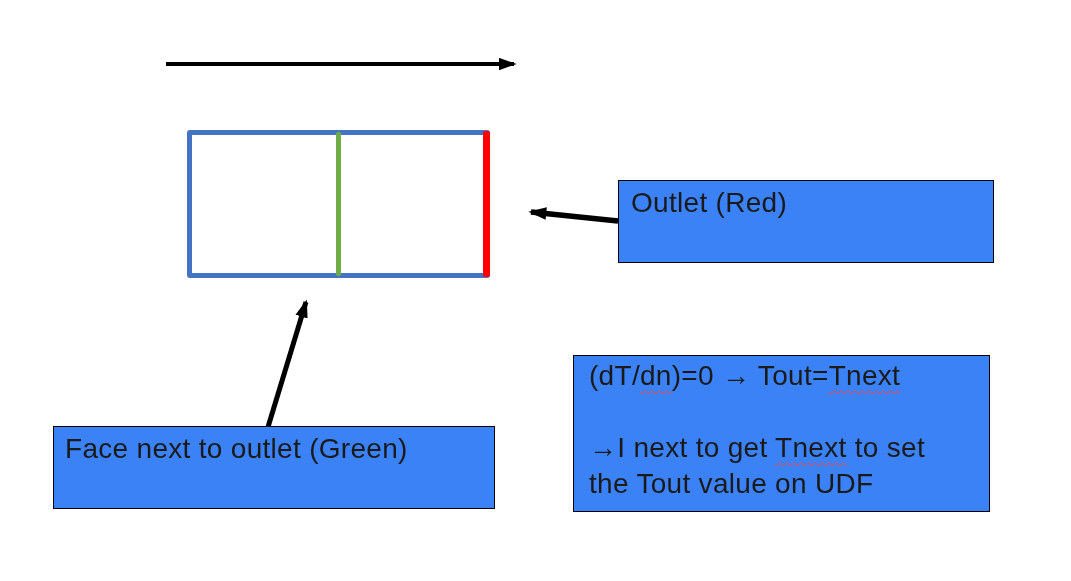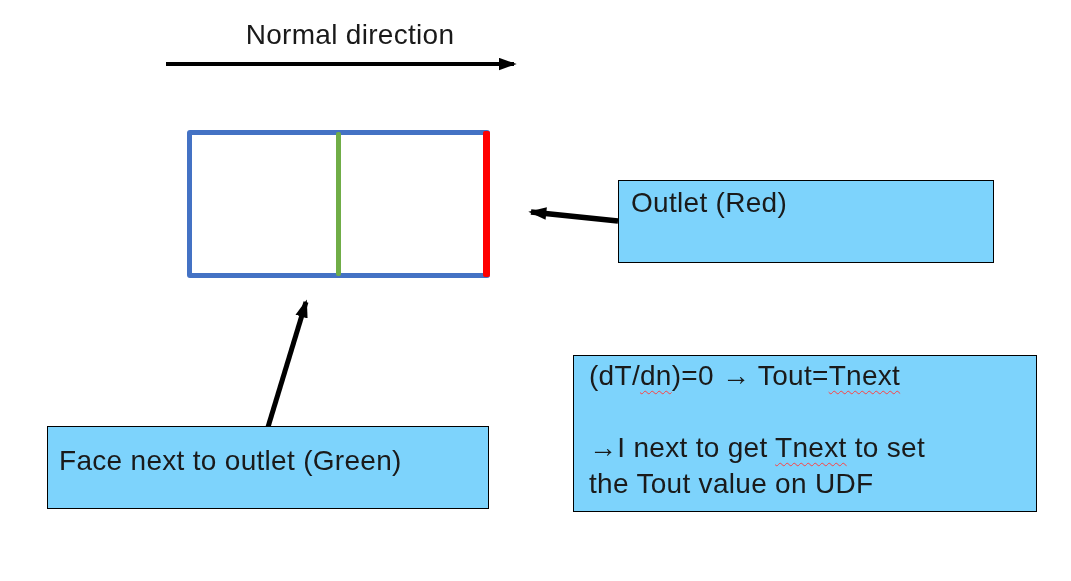--- a/index.html
+++ b/index.html
@@ -39,46 +39,45 @@
   .red-line {
     left: 483px; top: 131px;
     width: 7px; height: 146px;
     background: #FF0000;
     border-radius: 2px;
   }
 
   .callout {
     box-sizing: border-box;
     border: 1.6px solid #000000;
-    background: #7dd3fc;
+    background: #3b82f6;
     font-size: 28px;
     line-height: 37px;
     letter-spacing: 0.3px;
     white-space: nowrap;
   }
   .outlet-box { left: 618px; top: 180px; width: 376px; height: 83px; padding: 3px 0 0 12px; }
-  .green-box  { left: 47px;  top: 426px; width: 442px; height: 83px; padding: 15px 0 0 11px; }
-  .note-box   { left: 573px; top: 355px; width: 464px; height: 157px; padding: 2px 0 16px 15px; line-height: 36px; }
+  .green-box  { left: 53px;  top: 426px; width: 442px; height: 83px; padding: 3px 0 0 11px; }
+  .note-box   { left: 573px; top: 355px; width: 417px; height: 157px; padding: 2px 0 16px 15px; line-height: 36px; }
   .note-blank { height: 36px; }
 
   .sq {
     text-decoration-line: underline;
     text-decoration-style: wavy;
     text-decoration-thickness: 1px;
     text-underline-offset: 5px;
   }
 
   #arrows { left: 0; top: 0; pointer-events: none; }
 </style>
 </head>
 <body>
 
 <div id="canvas">
 
-  <div class="abs title">Normal direction</div>
 
   <div class="abs rect" style="border-color: rgb(68, 114, 196);"></div>
   <div class="abs green-line" style="background: rgb(112, 173, 71);"></div>
   <div class="abs red-line" style="background: rgb(255, 0, 0);"></div>
 
   <svg id="arrows" class="abs" width="1071" height="581" viewBox="0 0 1071 581">
     <defs>
       <marker id="ah" viewBox="0 0 10 7" refX="8.5" refY="3.5" markerWidth="18" markerHeight="13" markerUnits="userSpaceOnUse" orient="auto">
         <path d="M0,0 L10,3.5 L0,7 Z" style="fill: rgb(0, 0, 0);"></path>
       </marker>

